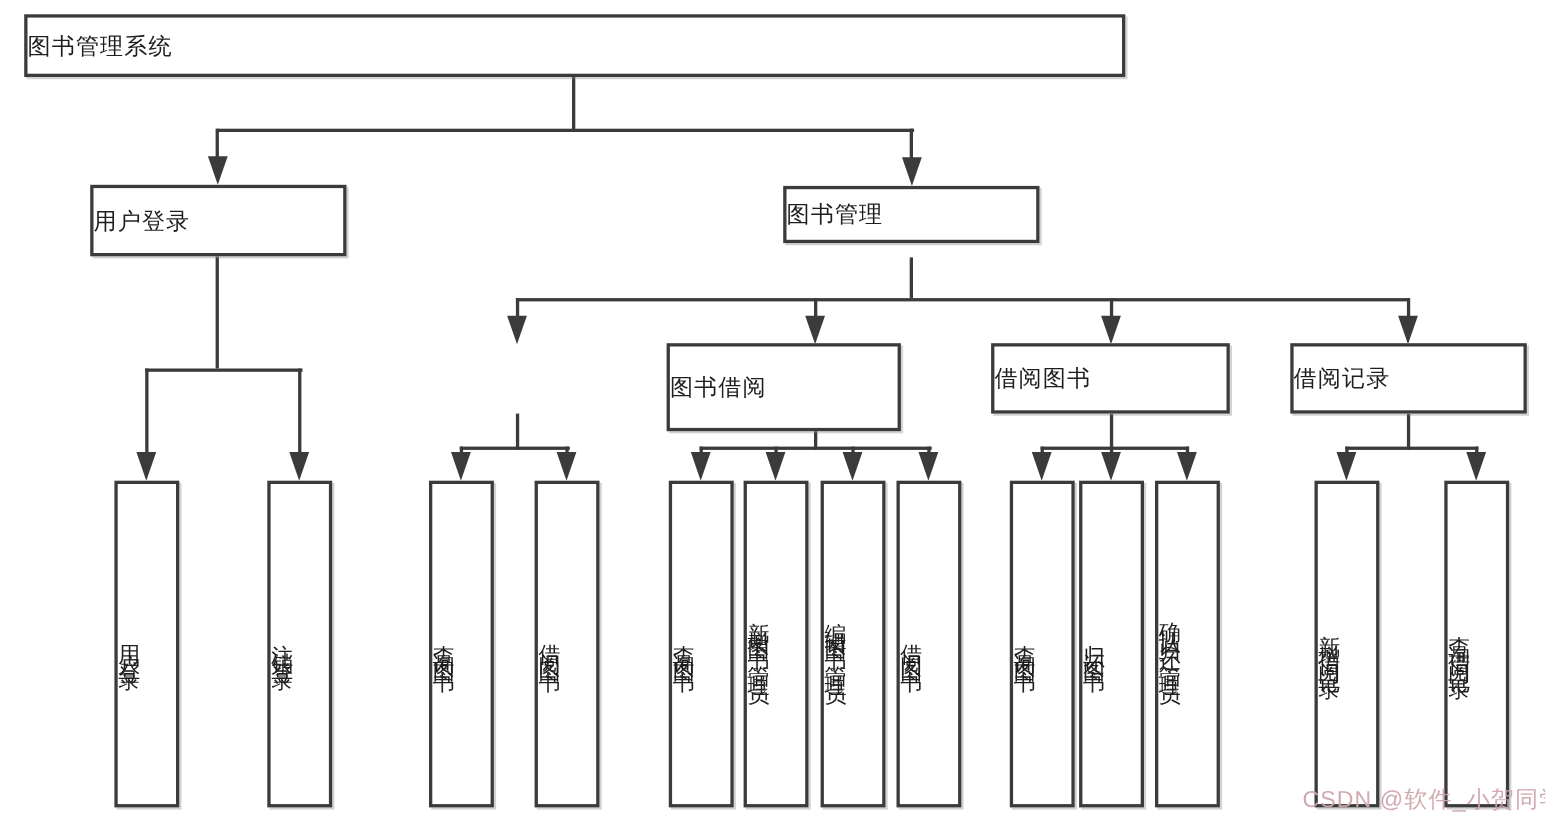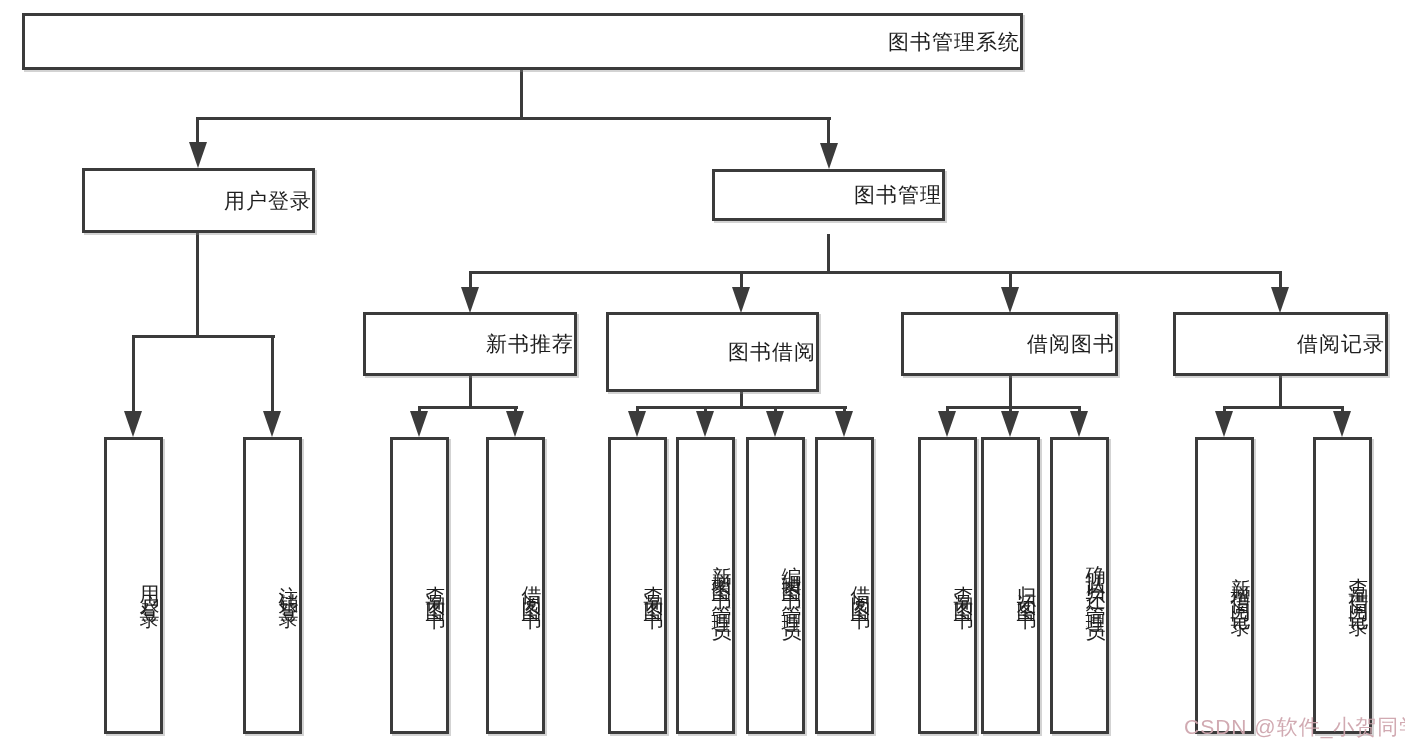--- a/index.html
+++ b/index.html
@@ -5,21 +5,21 @@
   html,body { margin:0; padding:0; background:#ffffff; }
   .canvas {
     position:relative; width:1405px; height:747px; background:#ffffff;
     overflow:hidden;
     font-family:"Liberation Sans","DejaVu Sans",sans-serif;
     color:#1e1e1e;
   }
   .box {
     position:absolute; box-sizing:border-box;
     border:3px solid #3b3b3b; background:#ffffff;
-    display:flex; align-items:center; justify-content:flex-end;
+    display:flex; align-items:center; justify-content:flex-start;
     box-shadow:2px 2px 0 rgba(130,130,130,0.35);
     z-index:2;
   }
   .box.h span { font-size:21px; letter-spacing:1px; white-space:nowrap; }
   .vt {
     writing-mode:vertical-rl; text-orientation:mixed;
     font-size:20px; letter-spacing:8px; line-height:1;
   }
   .vl, .hl { position:absolute; background:#3b3b3b; z-index:1; }
   .ah {
@@ -43,23 +43,20 @@
   </div>
 
   <div class="box h" style="left:82px;top:168px;width:233px;height:65px">
     <span>用户登录</span>
   </div>
 
   <div class="box h" style="left:712px;top:169px;width:233px;height:52px">
     <span>图书管理</span>
   </div>
 
-  <div class="box h" style="left:363px;top:312px;width:214px;height:64px">
-    <span>新书推荐</span>
-  </div>
 
   <div class="box h" style="left:606px;top:312px;width:213px;height:80px">
     <span>图书借阅</span>
   </div>
 
   <div class="box h" style="left:901px;top:312px;width:217px;height:64px">
     <span>借阅图书</span>
   </div>
 
   <div class="box h" style="left:1173px;top:312px;width:215px;height:64px">

